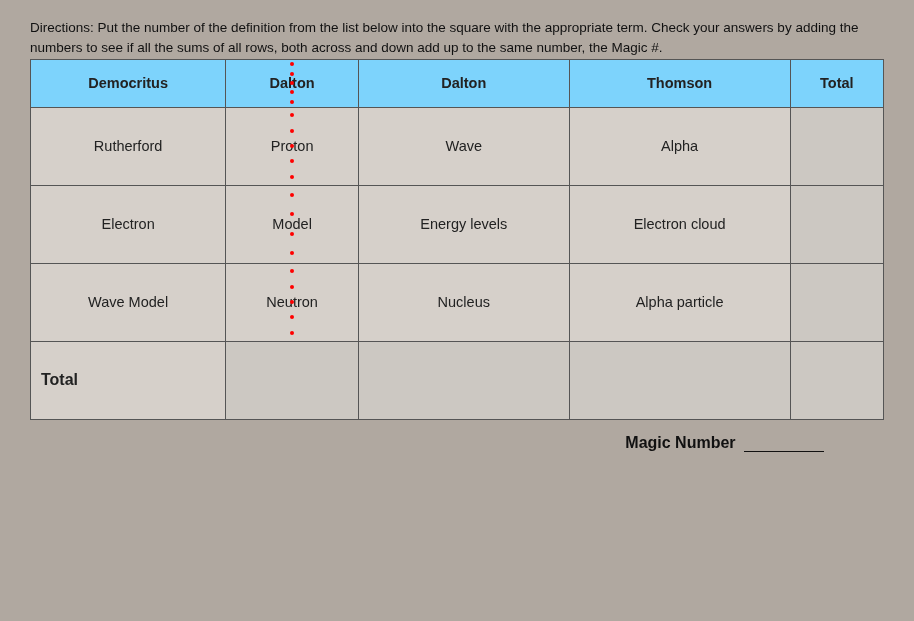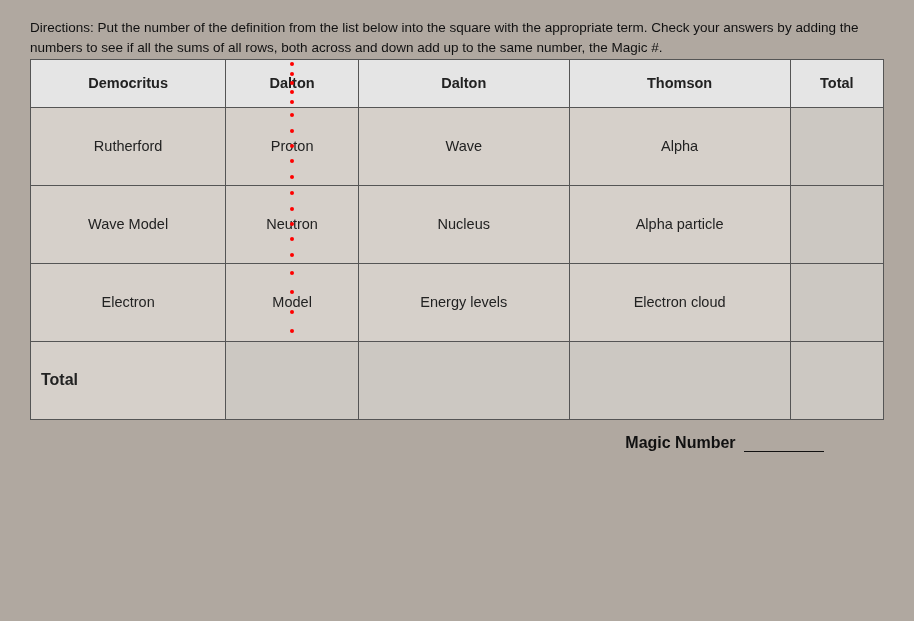--- a/index.html
+++ b/index.html
@@ -33,21 +33,21 @@
       vertical-align: middle;
       text-align: center;
       font-size: 14.5px;
       color: #222;
       padding: 6px 4px;
       position: relative;
     }
     .grid-table td.header-cell {
       font-weight: bold;
       height: 48px;
-      background: #e5e5e5;
+      background: #7dd3fc;
     }
     .grid-table td.total-label {
       font-weight: bold;
       font-size: 16px;
       text-align: left;
       padding-left: 10px;
       height: 68px;
     }
     .grid-table td.empty-cell {
       background: #ccc8c2;
@@ -128,49 +128,49 @@
             <span class="red-dot"></span>
             <span class="red-dot"></span>
           </div>
         </td>
         <td>Wave</td>
         <td>Alpha</td>
         <td class="empty-cell"></td>
       </tr>
 
       <tr>
+        <td>Electron</td>
+        <td class="red-dots-col">
+          <span>Model</span>
+          <div class="red-dots">
+            <span class="red-dot"></span>
+            <span class="red-dot"></span>
+            <span class="red-dot"></span>
+            <span class="red-dot"></span>
+          </div>
+        </td>
+        <td>Energy levels</td>
+        <td>Electron cloud</td>
+        <td class="empty-cell"></td>
+      </tr>
+
+      <tr>
         <td>Wave Model</td>
         <td class="red-dots-col">
           <span>Neutron</span>
           <div class="red-dots">
             <span class="red-dot"></span>
             <span class="red-dot"></span>
             <span class="red-dot"></span>
             <span class="red-dot"></span>
             <span class="red-dot"></span>
           </div>
         </td>
         <td>Nucleus</td>
         <td>Alpha particle</td>
-        <td class="empty-cell"></td>
-      </tr>
-
-      <tr>
-        <td>Electron</td>
-        <td class="red-dots-col">
-          <span>Model</span>
-          <div class="red-dots">
-            <span class="red-dot"></span>
-            <span class="red-dot"></span>
-            <span class="red-dot"></span>
-            <span class="red-dot"></span>
-          </div>
-        </td>
-        <td>Energy levels</td>
-        <td>Electron cloud</td>
         <td class="empty-cell"></td>
       </tr>
 
       <tr>
         <td class="total-label">Total</td>
         <td class="empty-cell"></td>
         <td class="empty-cell"></td>
         <td class="empty-cell"></td>
         <td class="empty-cell"></td>
       </tr>

